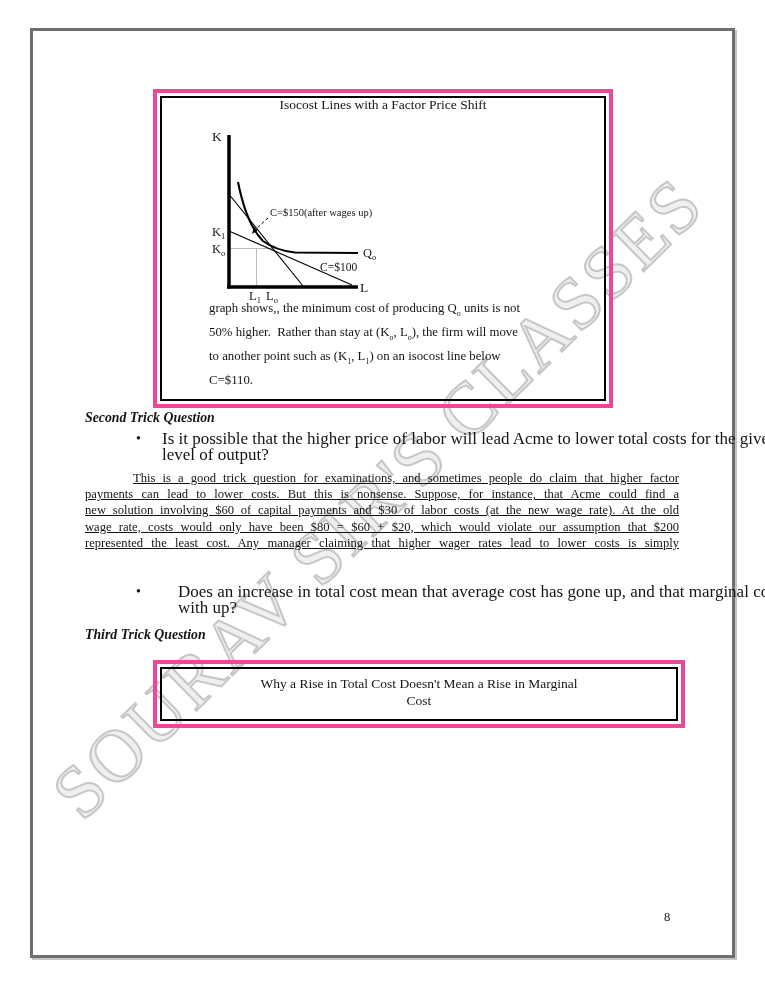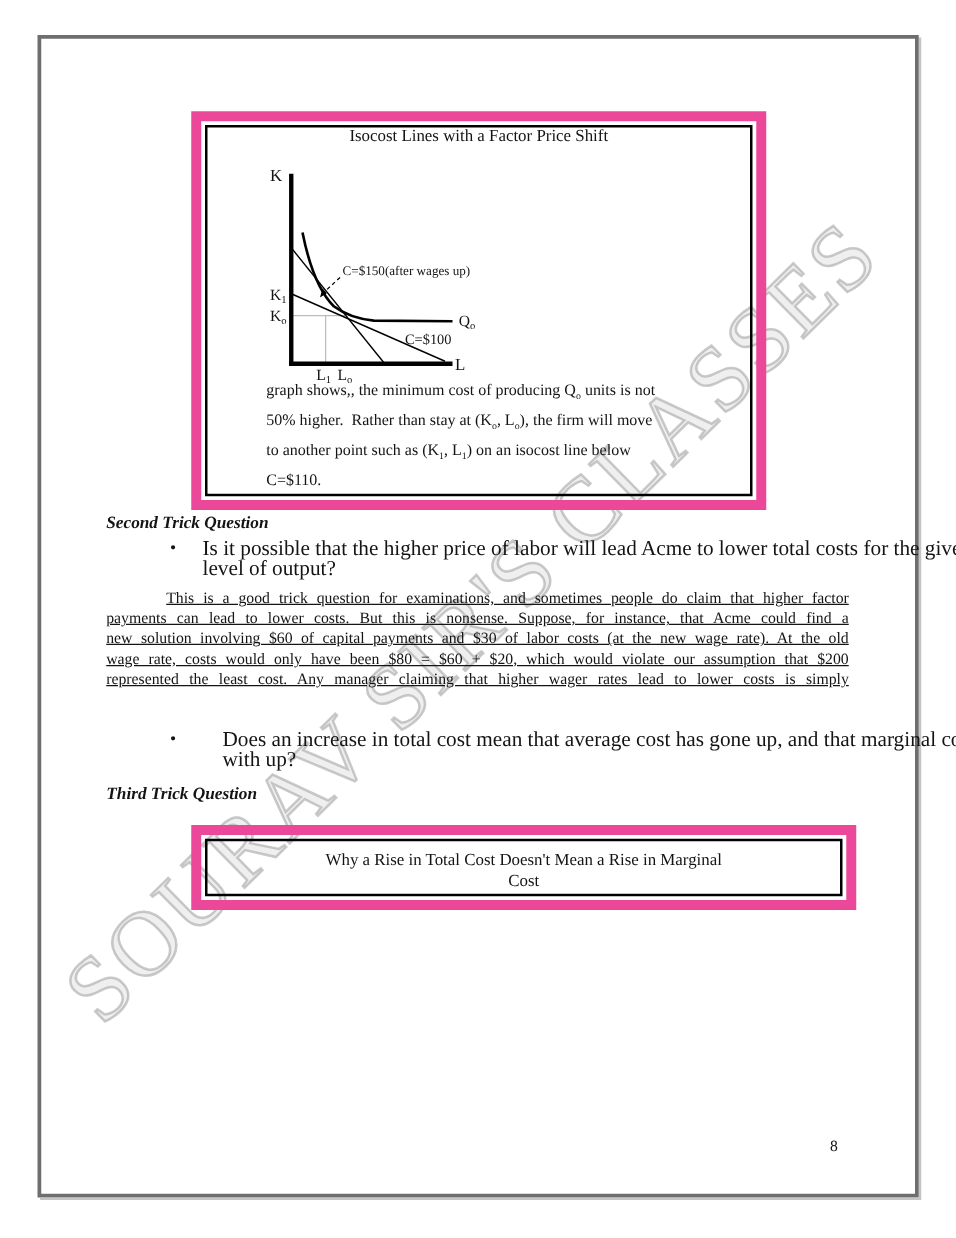--- a/index.html
+++ b/index.html
@@ -5,21 +5,21 @@
   html,body{margin:0;padding:0;background:#fff;}
   .page{position:relative;width:765px;height:990px;background:#ffffff;overflow:hidden;
         font-family:"Liberation Serif","DejaVu Serif",serif;color:#141414;}
   .page-frame{position:absolute;left:30px;top:28px;width:705px;height:930px;box-sizing:border-box;
         border:3px solid #6e6e6e;box-shadow:2px 2px 0 rgba(150,150,150,0.55);z-index:0;}
   .watermark{position:absolute;left:378px;top:498px;transform:translate(-50%,-50%) rotate(-44.5deg);
         transform-origin:center;white-space:nowrap;font-size:74px;letter-spacing:3px;z-index:1;
         color:rgba(214,214,214,0.40);-webkit-text-stroke:2px rgba(158,158,158,0.55);}
   .content{position:absolute;inset:0;z-index:2;}
   
-  .dbox{position:absolute;box-sizing:border-box;border:8px solid #ec4899;background:transparent;}
+  .dbox{position:absolute;box-sizing:border-box;border:4px solid #ec4899;background:transparent;}
   .dbox-gap{position:absolute;inset:3px;border:2px solid #000;pointer-events:none;}
   .fig1{left:153px;top:89px;width:460px;height:319px;}
   .fig2{left:153px;top:660px;width:532px;height:68px;}
   .fig-title{position:absolute;left:0;right:0;top:4px;text-align:center;font-size:13.5px;white-space:pre;}
   .fig2-titleblock{position:absolute;left:0;right:0;top:11px;text-align:center;font-size:13.5px;line-height:17px;}
   .fig2-titleblock div{white-space:pre;}
   .graph-svg{position:absolute;left:0;top:0;}
   .caption{position:absolute;left:52px;top:206px;width:372px;font-size:12.8px;line-height:19.3px;}
   .caption .cline{white-space:pre;}
   sub{font-size:0.62em;}

